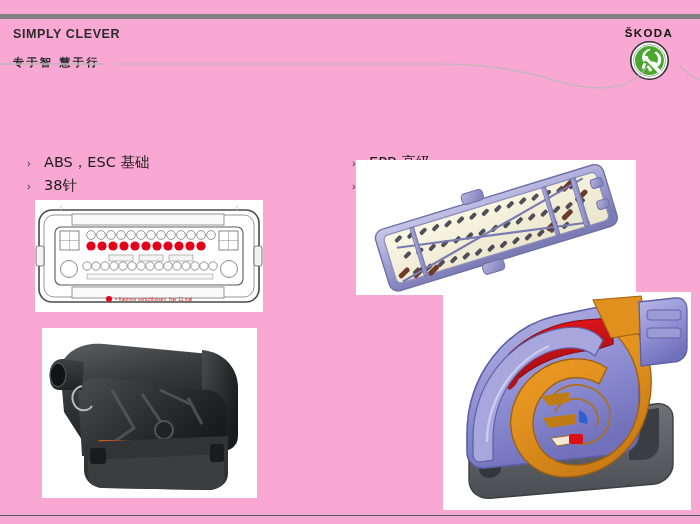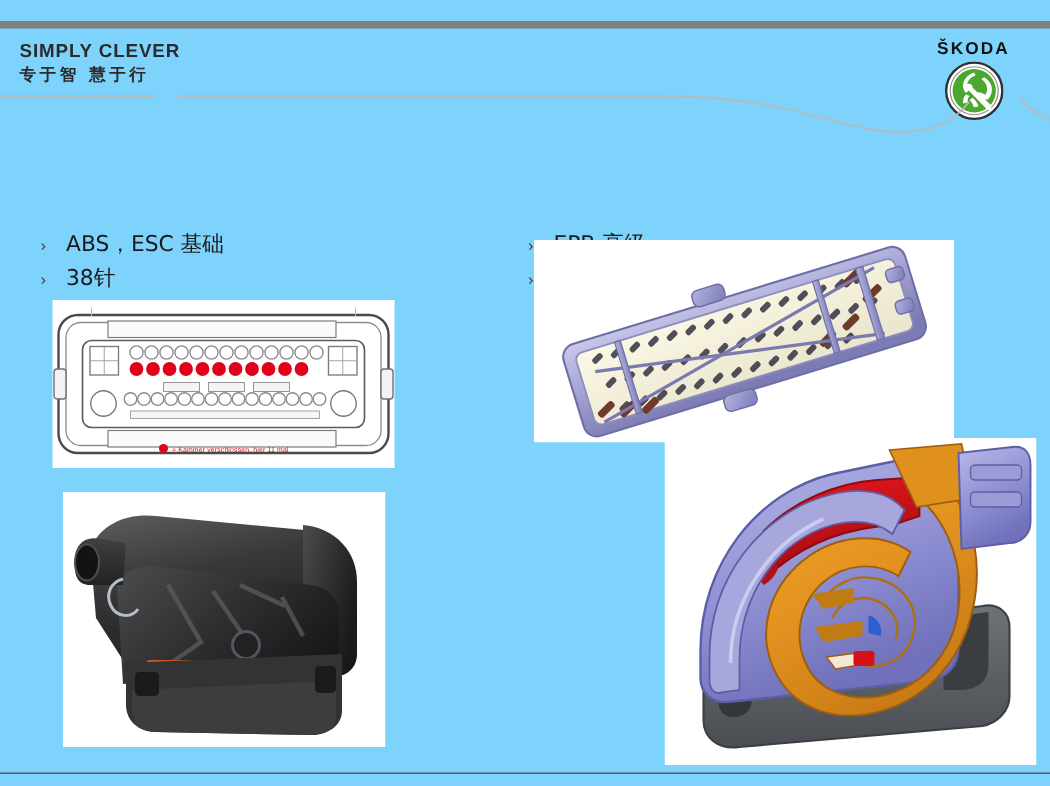--- a/index.html
+++ b/index.html
@@ -7,21 +7,21 @@
     padding: 0;
     background: #ffffff;
   }
   body {
     font-family: "Liberation Sans", "DejaVu Sans", sans-serif;
   }
   #slide {
     position: relative;
     width: 700px;
     height: 524px;
-    background: #7dd3fc;
+    background: #f9a8d4;
     overflow: hidden;
   }
 
   
   .top-rule {
     position: absolute;
     left: 0;
     top: 14px;
     width: 700px;
     height: 5px;
@@ -36,21 +36,21 @@
     line-height: 1.0;
   }
   .brand-claim .claim-en {
     font-size: 12.5px;
     font-weight: 600;
     letter-spacing: 0.6px;
     color: #2b2b2b;
     font-family: "Liberation Sans", sans-serif;
   }
   .brand-claim .claim-cn {
-    margin-top: 3px;
+    margin-top: 16px;
     font-size: 11px;
     font-weight: 700;
     letter-spacing: 2.4px;
     color: #2b2b2b;
     font-family: "DejaVu Sans", sans-serif;
   }
 
   .skoda-block {
     position: absolute;
     right: 14px;

